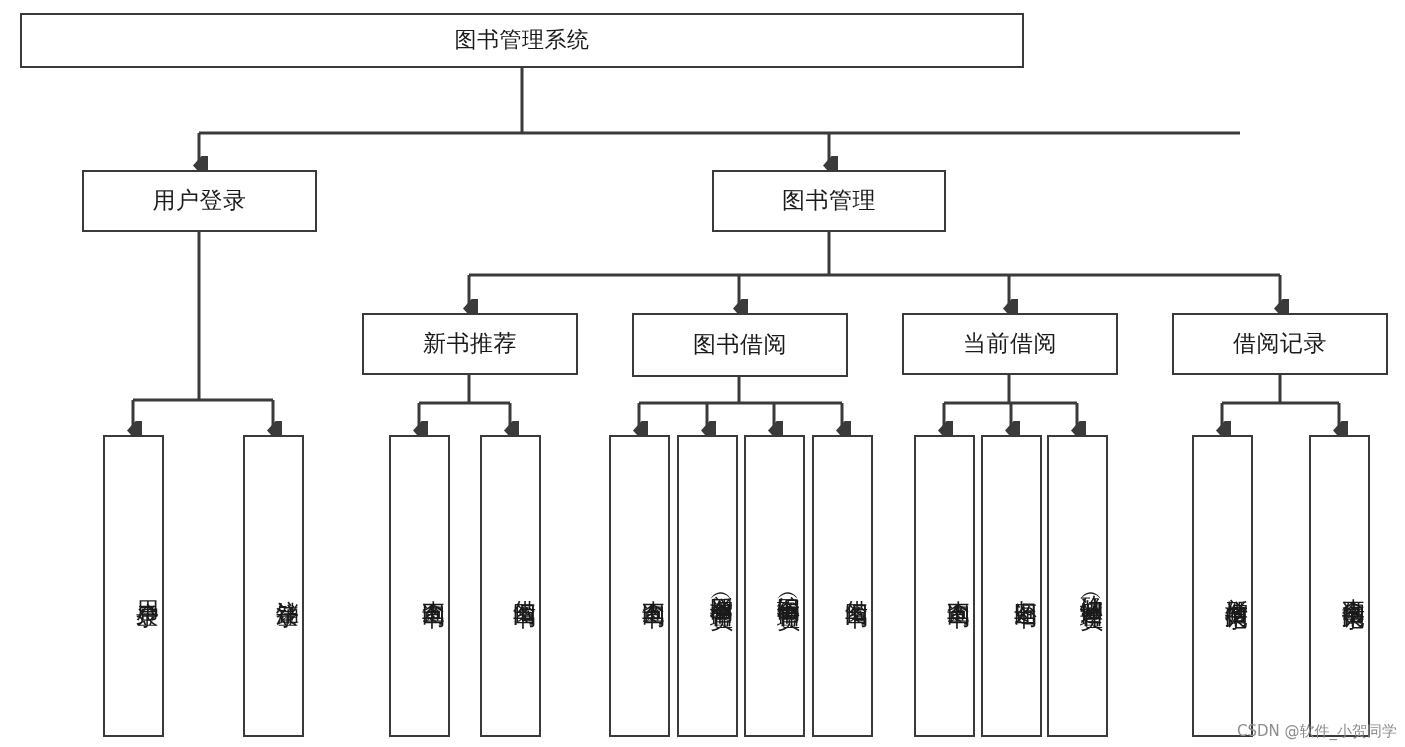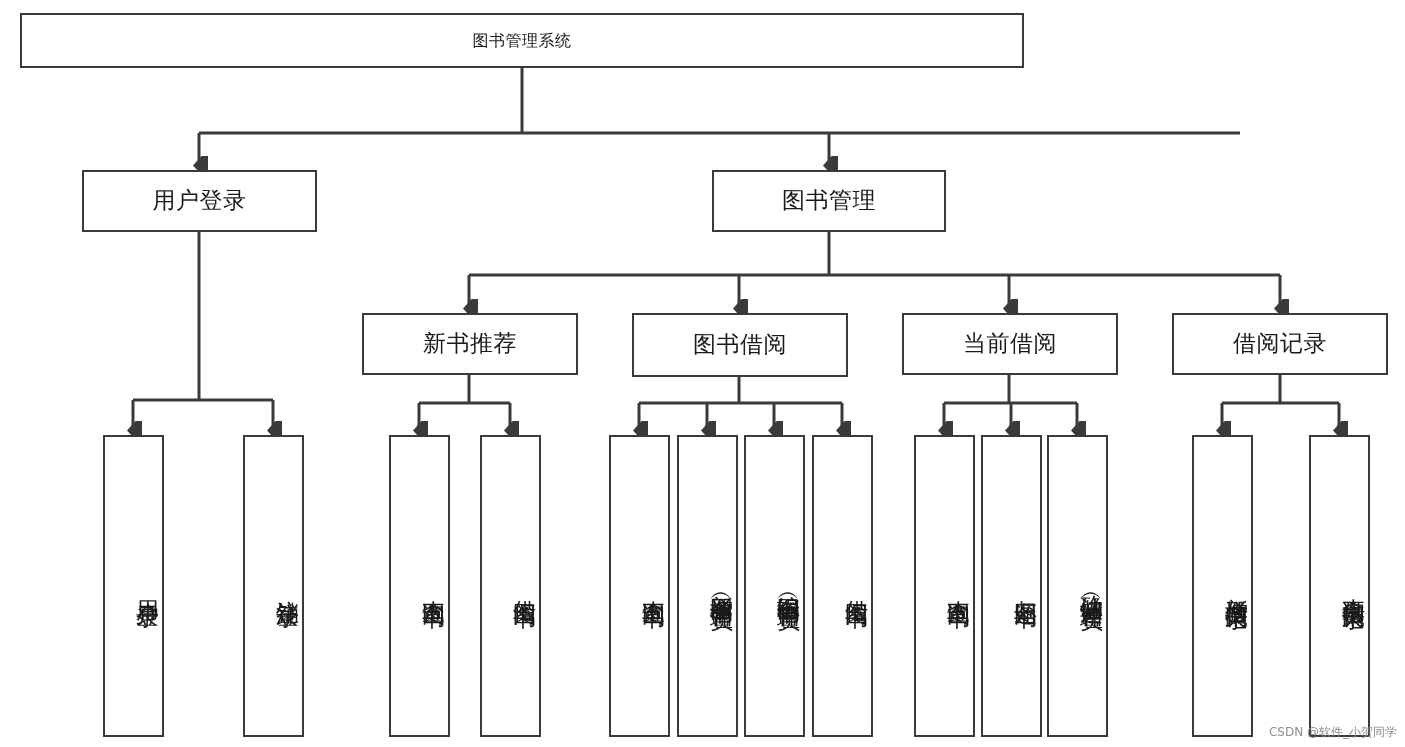--- a/index.html
+++ b/index.html
@@ -49,27 +49,27 @@
     align-items: flex-start;
     justify-content: center;
   }
   .node.vert .vtext {
     writing-mode: vertical-rl;
     text-orientation: upright;
     white-space: nowrap;
     display: block;
   }
   .node.root {
-    font-size: 16px;
+    font-size: 22px;
   }
   .watermark {
     position: absolute;
     right: 8px;
     bottom: 6px;
-    font-size: 12px;
+    font-size: 15px;
     color: #8d8d8d;
     white-space: nowrap;
     font-family: "DejaVu Sans", "Liberation Sans", sans-serif;
   }
 </style>
 </head>
 <body>
 
 <div id="canvas">
 

